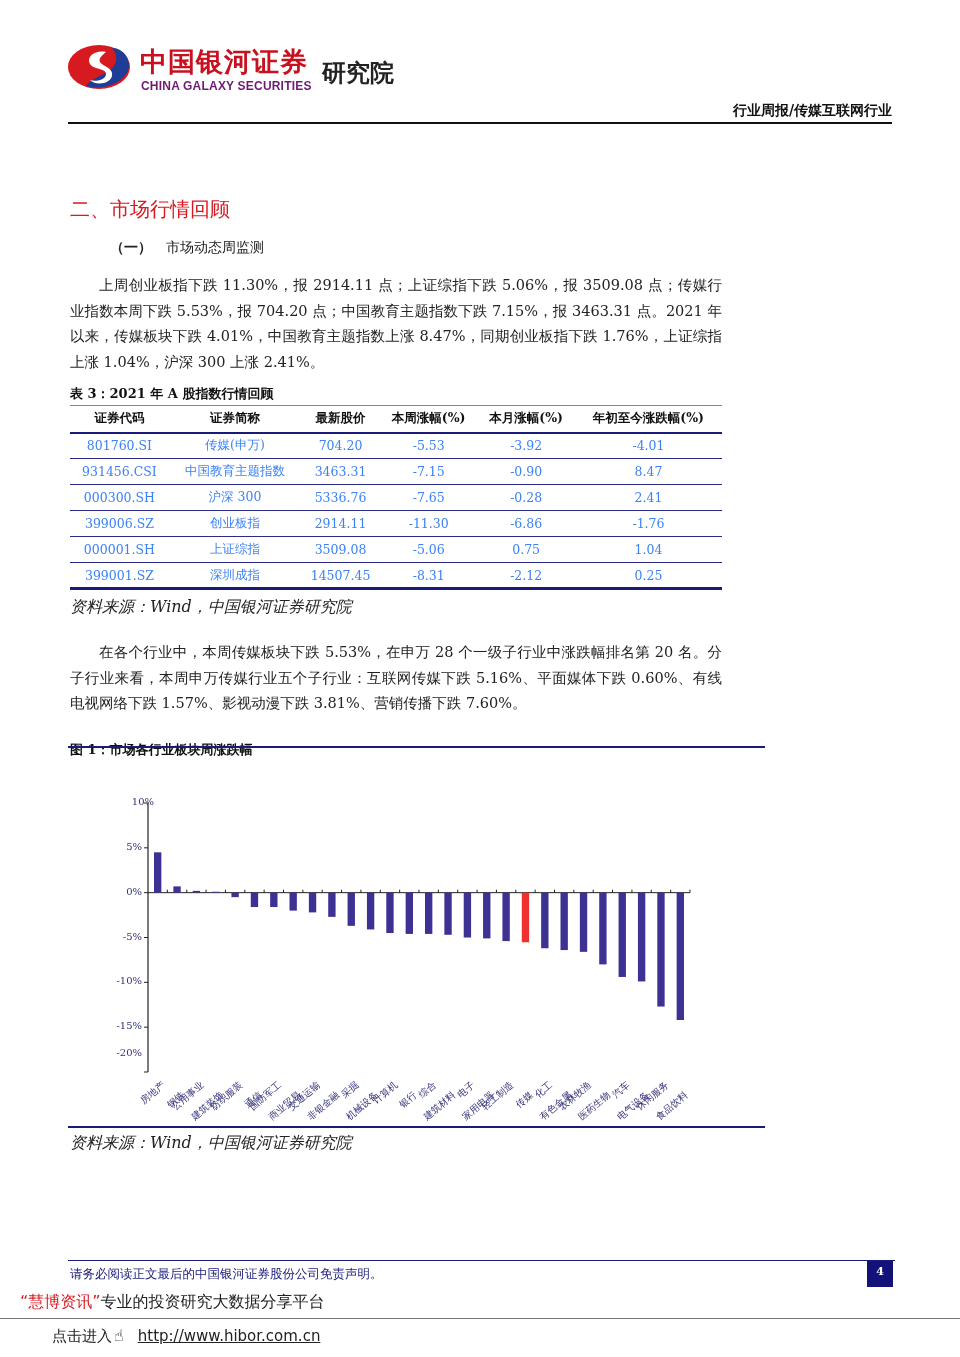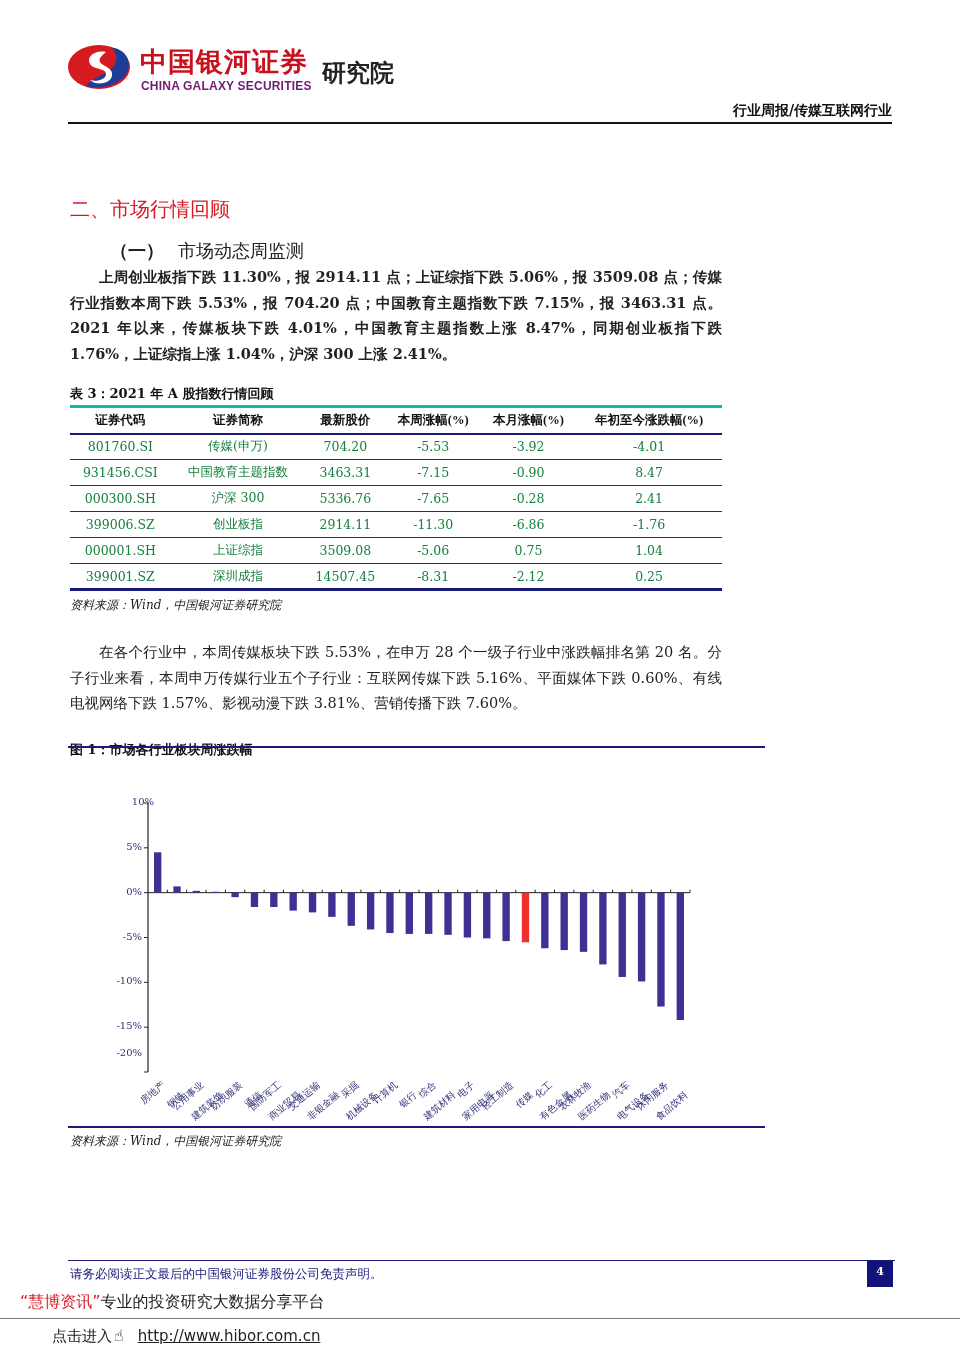--- a/index.html
+++ b/index.html
@@ -9,37 +9,37 @@
 
   
   .logo-mark { left:66px; top:42px; width:66px; height:50px; }
   .logo-cn { left:140px; top:44px; font-family:"DejaVu Sans","Liberation Sans",sans-serif; font-weight:bold; font-size:27px; color:#c8101e; letter-spacing:1px; }
   .logo-en { left:141px; top:79px; font-family:"Liberation Sans","DejaVu Sans",sans-serif; font-weight:bold; font-size:12px; color:#701a75; letter-spacing:0.2px; }
   .logo-inst { left:322px; top:57px; font-family:"DejaVu Sans","Liberation Sans",sans-serif; font-weight:bold; font-size:24px; color:#222; }
   .header-tag { right:68px; top:102px; font-size:14px; font-weight:bold; color:#111; }
   .header-rule { left:68px; top:122px; width:824px; height:2px; background:#111; }
 
   .h2 { left:70px; top:196px; font-size:20px; color:#d71920; }
-  .h3 { left:110px; top:239px; font-size:18px; color:#222; }
+  .h3 { left:110px; top:239px; font-size:14px; color:#222; }
   .h3 .num { font-weight:bold; margin-right:14px; }
 
   .para { left:70px; width:652px; font-size:14.5px; line-height:25.5px; text-align:justify; text-indent:2em; color:#222; }
-  .p1 { top:264px;font-weight:bold; }
+  .p1 { top:273px; }
   .p2 { top:640px; width:652px; }
 
   .caption { left:70px; font-size:13px; font-weight:bold; color:#111; }
   .cap-table { top:385px; }
   .cap-fig { top:725px;margin-top:16px; }
 
   table.idx { position:absolute; left:70px; top:405px; width:652px; border-collapse:collapse; font-size:12.5px; }
-  table.idx th { font-weight:bold; font-size:12.5px; height:27px; border-top:3px solid #14b8a6; border-bottom:2px solid #1a1a7a; color:#111;font-family:Liberation Serif, serif; }
-  table.idx td { height:26px; text-align:center; border-bottom:1.5px solid #2a2a8a; color:#15803d; }
+  table.idx th { font-weight:bold; font-size:12.5px; height:27px; border-top:1px solid #14b8a6; border-bottom:2px solid #1a1a7a; color:#111; }
+  table.idx td { height:26px; text-align:center; border-bottom:1.5px solid #2a2a8a; color:#3b82f6; }
   table.idx tr:last-child td { border-bottom:3px solid #1a1a7a; }
 
-  .source { left:70px; font-size:12px; font-style:italic; color:#222; }
+  .source { left:70px; font-size:16px; font-style:italic; color:#222; }
   .src1 { top:597px; }
   .src2 { top:1133px; }
 
   .fig-rule { left:68px; top:746px; width:697px; height:2px; background:#1a1a7a; }
   .fig-rule-bottom { left:68px; top:1126px; width:697px; height:2px; background:#1a1a7a; }
 
   
   .chart { left:100px; top:790px; width:600px; height:340px; }
   .ytick { position:absolute; font-size:10px; color:#33337a; text-align:right; width:40px; }
 

